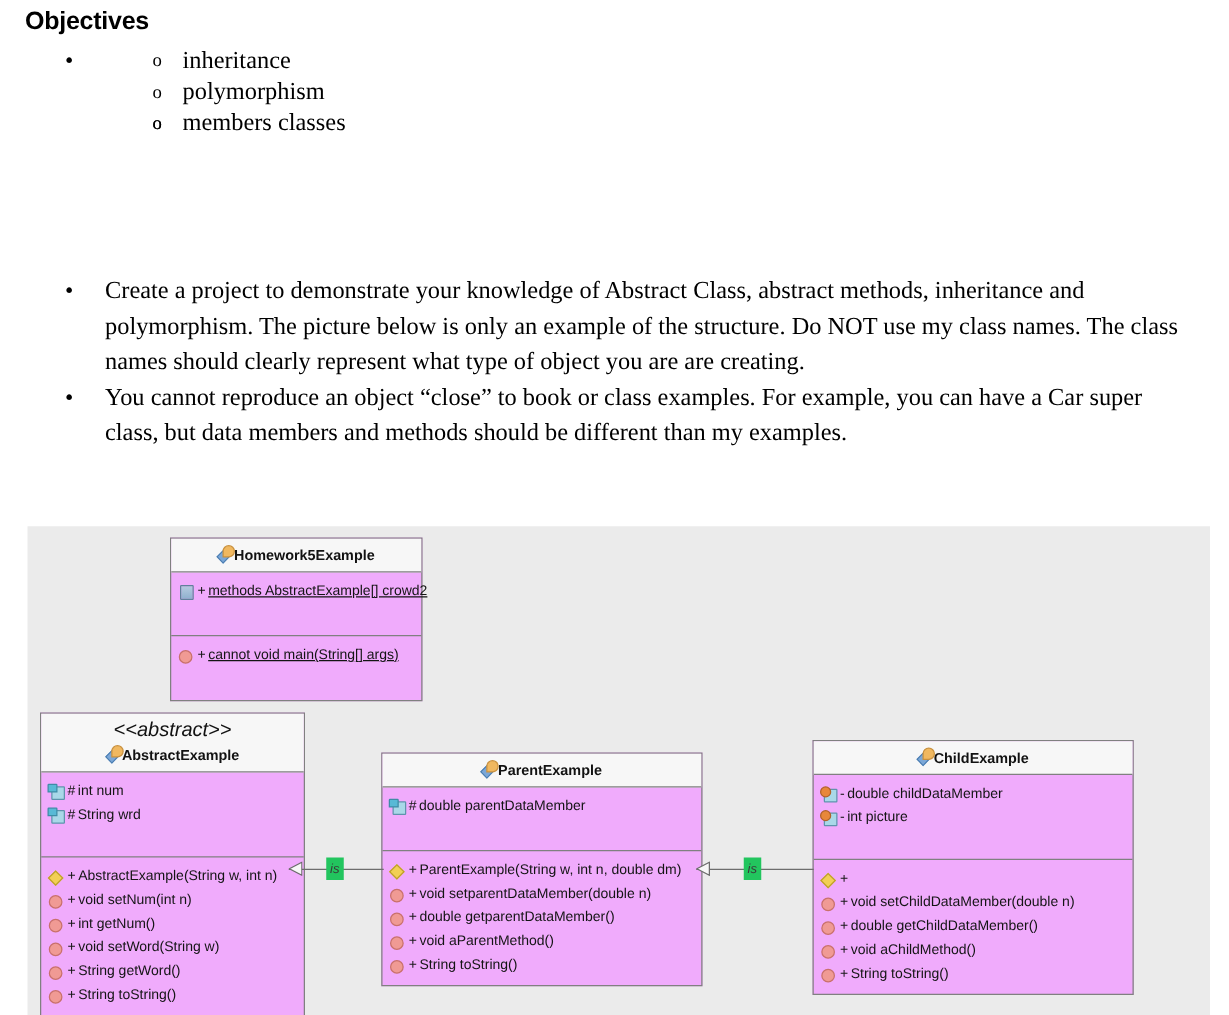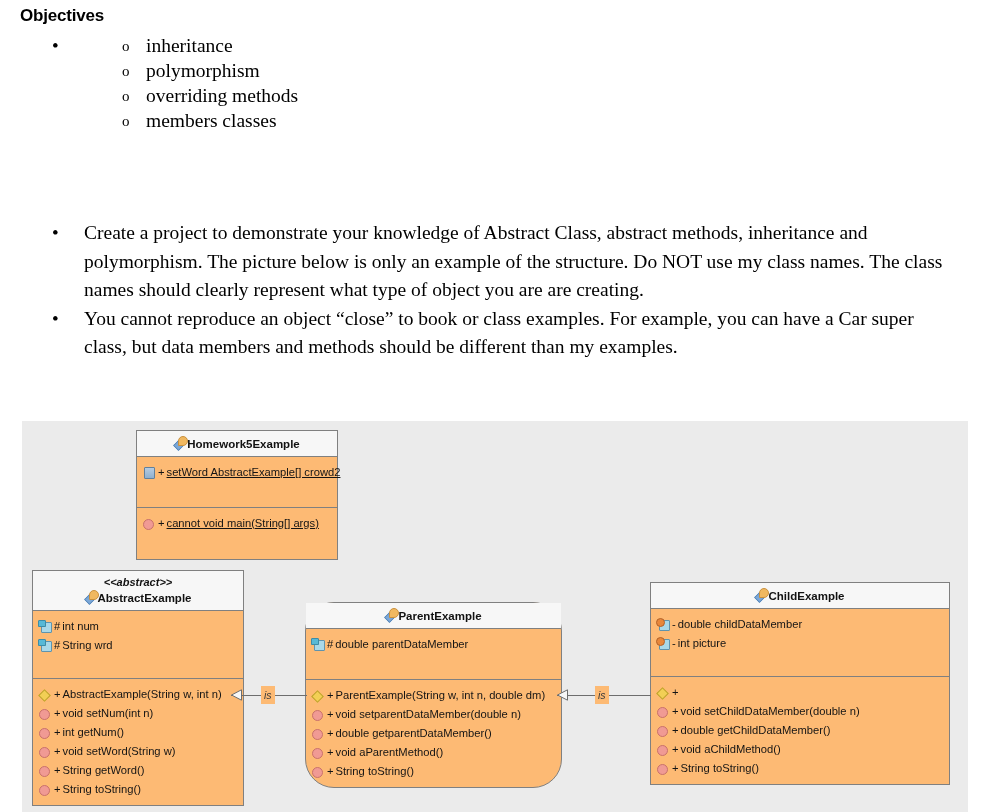--- a/index.html
+++ b/index.html
@@ -18,21 +18,21 @@
 
   
   .doc {
     position: absolute;
     left: 0; top: 0;
     width: 983px;
   }
   .page-title {
     font-family: "Liberation Sans", sans-serif;
     font-weight: bold;
-    font-size: 17px;
+    font-size: 20px;
     letter-spacing: -0.2px;
     margin: 6px 0 0 20px;
   }
 
   ul.lvl1 {
     list-style: none;
     margin: 7px 0 0 0;
     padding: 0;
   }
   ul.lvl1 > li {
@@ -100,39 +100,39 @@
     top: 421px;
     width: 946px;
     height: 391px;
     background: #ebebeb;
     font-family: "Liberation Sans", sans-serif;
     overflow: hidden;
   }
 
   .uml-box {
     position: absolute;
-    background: #fdba74;
+    background: #f0abfc;
     border: 1px solid #808080;
     box-sizing: border-box;
   }
   .uml-title {
     text-align: center;
     font-size: 11.5px;
     font-weight: bold;
     color: #121212;
     padding: 5px 4px 6px 4px;
     border-bottom: 1px solid #808080;
     background: #f7f7f7;
     white-space: nowrap;
   }
   .uml-title .stereo {
     display: block;
-    font-weight: bold;
+    font-weight: normal;
     font-style: italic;
-    font-size: 11px;
+    font-size: 16px;
     padding-bottom: 2px;
   }
   .uml-section {
     padding: 5px 0 7px 0;
     border-bottom: 1px solid #808080;
   }
   .uml-section.last {
     border-bottom: none;
   }
   .uml-row {
@@ -266,21 +266,21 @@
     top: 3px;
     width: 11px;
     height: 12px;
   }
   .conn .label {
     position: absolute;
     top: 0px;
     font-family: "Liberation Sans", sans-serif;
     font-size: 10.5px;
     color: #3a3a3a;
-    background: #fdba74;
+    background: #22c55e;
     padding: 0 3px;
     line-height: 18px;
     font-style: italic;
   }
 </style>
 </head>
 <body>
 
 <div class="doc">
 
@@ -293,21 +293,20 @@
         <li>
           <span class="bullet-o">o</span>
           <span>inheritance</span>
         </li>
         <li>
           <span class="bullet-o">o</span>
           <span>polymorphism</span>
         </li>
         <li>
           <span class="bullet-o">o</span>
-          <span>overriding methods</span>
         </li>
         <li>
           <span class="bullet-o">o</span>
           <span>members classes</span>
         </li>
       </ul>
     </li>
   </ul>
 
   <ul class="para-list">
@@ -325,21 +324,21 @@
 <div class="diagram">
 
   <div class="uml-box" style="left:114px; top:9px; width:202px;">
     <div class="uml-title">
       <span class="ico ico-class"></span><span>Homework5Example</span>
     </div>
     <div class="uml-section" style="min-height:38px;">
       <div class="uml-row">
         <span class="ico ico-field-static"></span>
         <span class="vis">+</span>
-        <span class="sig static">setWord AbstractExample[] crowd2</span>
+        <span class="sig static">methods AbstractExample[] crowd2</span>
       </div>
     </div>
     <div class="uml-section last" style="min-height:39px;">
       <div class="uml-row">
         <span class="ico ico-method"></span>
         <span class="vis">+</span>
         <span class="sig static">cannot void main(String[] args)</span>
       </div>
     </div>
   </div>
@@ -388,21 +387,21 @@
         <span class="sig">String getWord()</span>
       </div>
       <div class="uml-row">
         <span class="ico ico-method"></span>
         <span class="vis">+</span>
         <span class="sig">String toString()</span>
       </div>
     </div>
   </div>
 
-  <div class="uml-box" style="left:283px; top:181px; width:257px;border-radius:29px;">
+  <div class="uml-box" style="left:283px; top:181px; width:257px;">
     <div class="uml-title">
       <span class="ico ico-class"></span><span>ParentExample</span>
     </div>
     <div class="uml-section" style="min-height:38px;">
       <div class="uml-row">
         <span class="ico ico-field-prot"></span>
         <span class="vis">#</span>
         <span class="sig">double parentDataMember</span>
       </div>
     </div>
@@ -428,21 +427,21 @@
         <span class="sig">void aParentMethod()</span>
       </div>
       <div class="uml-row">
         <span class="ico ico-method"></span>
         <span class="vis">+</span>
         <span class="sig">String toString()</span>
       </div>
     </div>
   </div>
 
-  <div class="uml-box" style="left:628px; top:161px; width:300px;">
+  <div class="uml-box" style="left:628px; top:171px; width:257px;">
     <div class="uml-title">
       <span class="ico ico-class"></span><span>ChildExample</span>
     </div>
     <div class="uml-section" style="min-height:55px;">
       <div class="uml-row">
         <span class="ico ico-field-priv"></span>
         <span class="vis">-</span>
         <span class="sig">double childDataMember</span>
       </div>
       <div class="uml-row">

